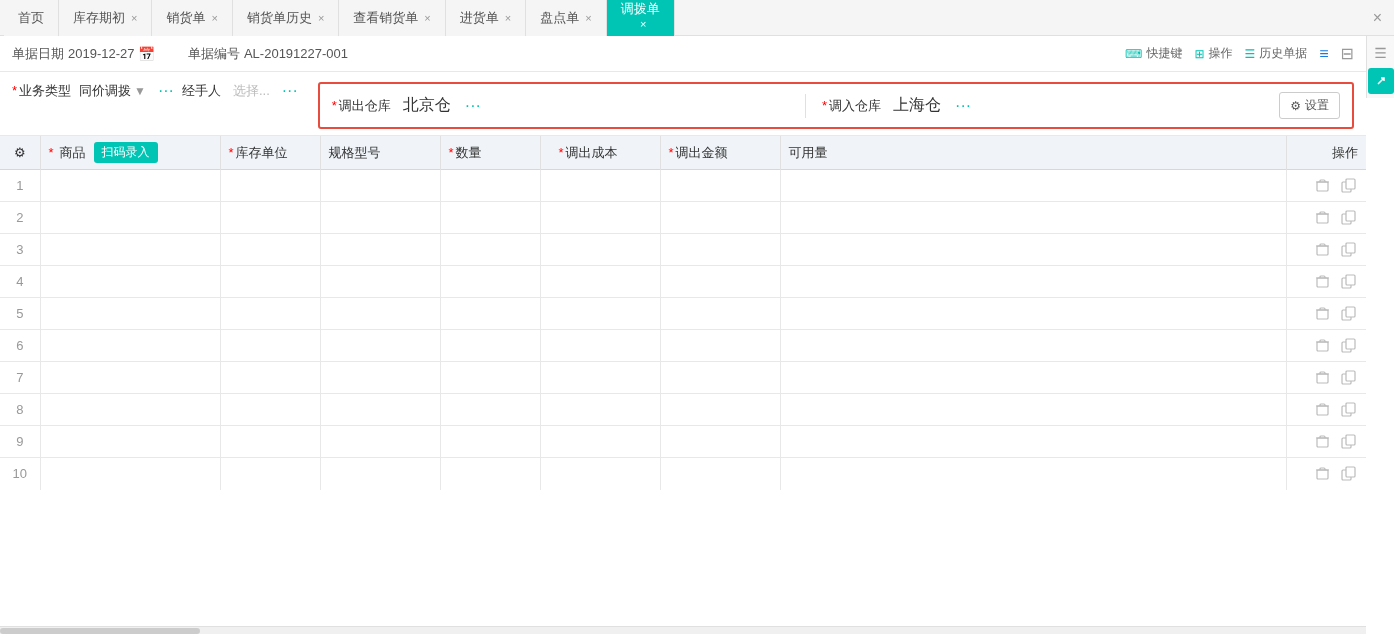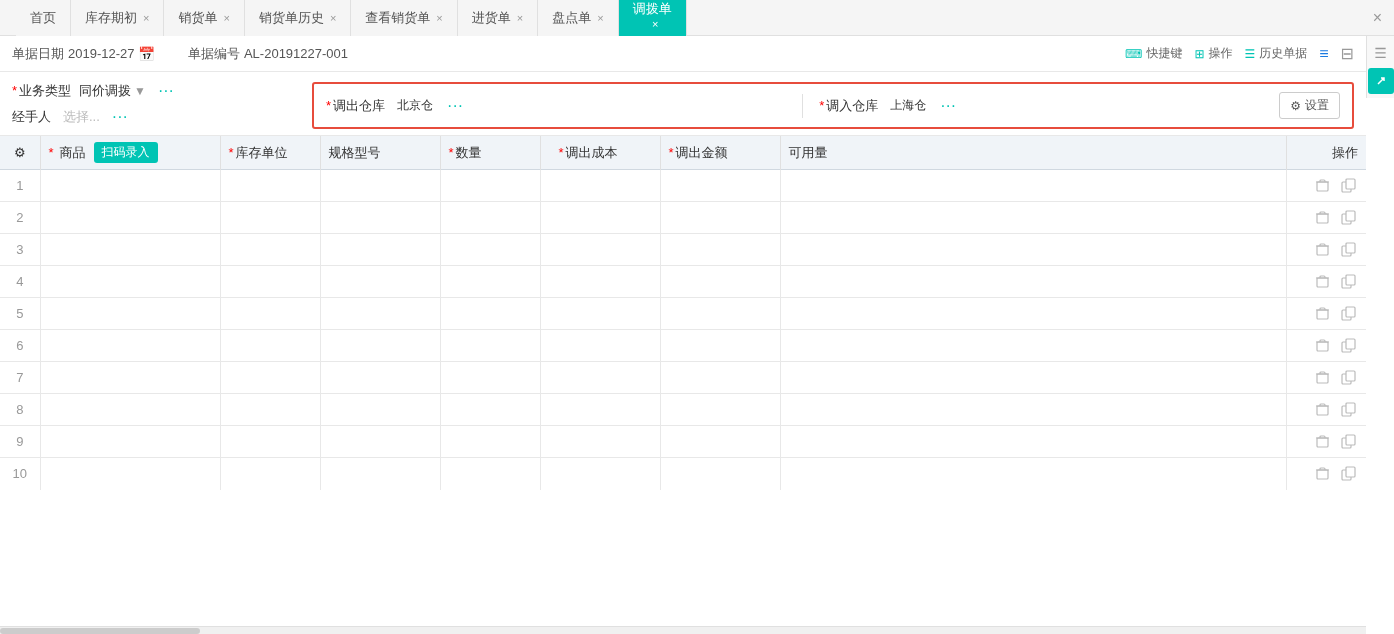--- a/index.html
+++ b/index.html
@@ -4,21 +4,21 @@
   <style>
     * { box-sizing: border-box; margin: 0; padding: 0; }
     body { font-family: 'Microsoft YaHei', Arial, sans-serif; font-size: 13px; color: #333; background: #fff; overflow: hidden; }
 
     
     .tab-bar {
       display: flex; align-items: center;
       border-bottom: 1px solid #e0e0e0;
       background: #f5f5f5;
       height: 36px;
-      padding-left: 16px;
+      padding-left: 4px;
       position: relative;
     }
     .tab-item {
       display: flex; align-items: center;
       padding: 0 14px;
       height: 36px;
       cursor: pointer;
       font-size: 13px;
       color: #555;
       border-right: 1px solid #e0e0e0;
@@ -68,21 +68,21 @@
       font-size: 12px; color: #666; cursor: pointer;
     }
 
     
     .form-area {
       padding: 10px 12px 6px;
       display: flex; align-items: flex-start; gap: 0;
       border-bottom: 1px solid #e8e8e8;
     }
     .form-left {
-      display: flex; flex-direction: column; gap: 8px;
+      display: flex; flex-direction: row; gap: 8px;
       min-width: 280px;
     }
     .form-row {
       display: flex; align-items: center; gap: 8px;
     }
     .form-label {
       font-size: 13px; color: #333; white-space: nowrap;
     }
     .required-star { color: #f00; margin-right: 2px; }
     .form-select {
@@ -100,21 +100,21 @@
       flex: 1;
       display: flex; align-items: center;
       padding: 8px 12px;
       gap: 0;
     }
     .warehouse-item {
       display: flex; align-items: center; gap: 6px;
       flex: 1;
     }
     .warehouse-label { font-size: 13px; color: #333; white-space: nowrap; }
-    .warehouse-value { font-size: 12px; color: #333; }
+    .warehouse-value { font-size: 16px; color: #333; }
     .warehouse-more { color: #00c4b4; font-size: 16px; cursor: pointer; margin-left: 8px; }
     .warehouse-divider { width: 1px; background: #e0e0e0; height: 24px; margin: 0 16px; }
 
     
     .setting-btn {
       display: flex; align-items: center; gap: 4px;
       padding: 4px 10px;
       background: #fff;
       border: 1px solid #ccc;
       border-radius: 3px;

